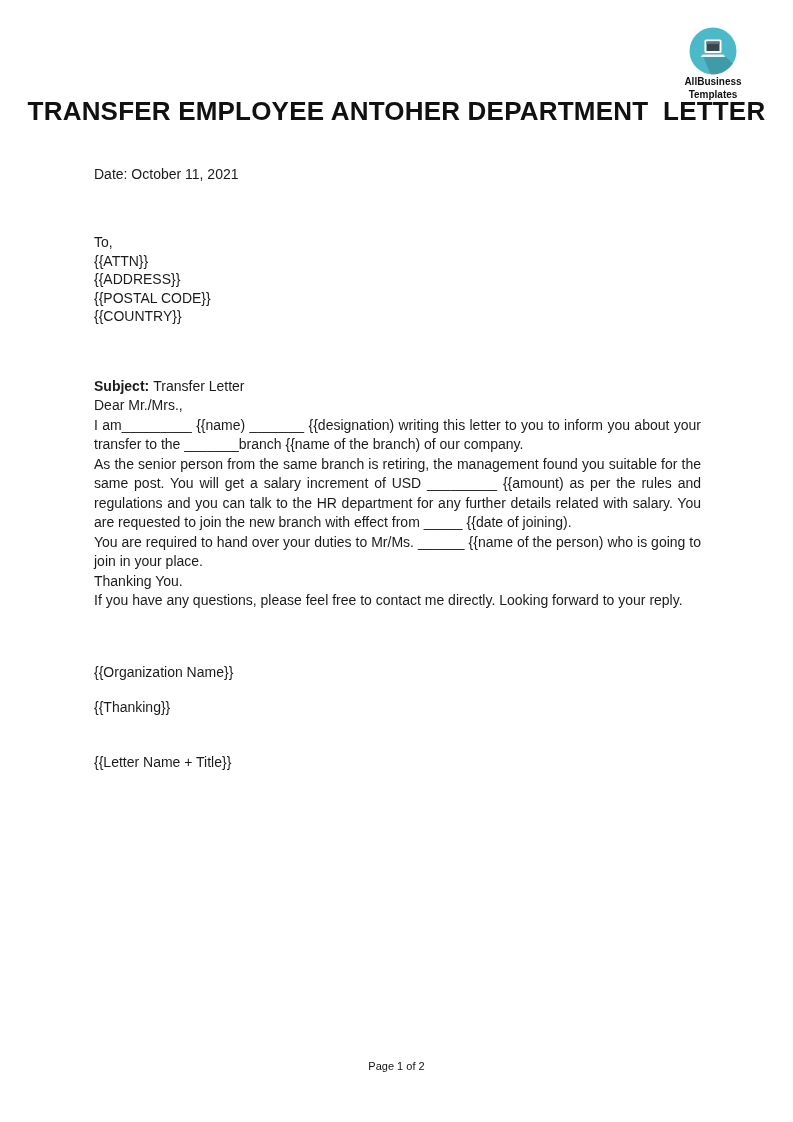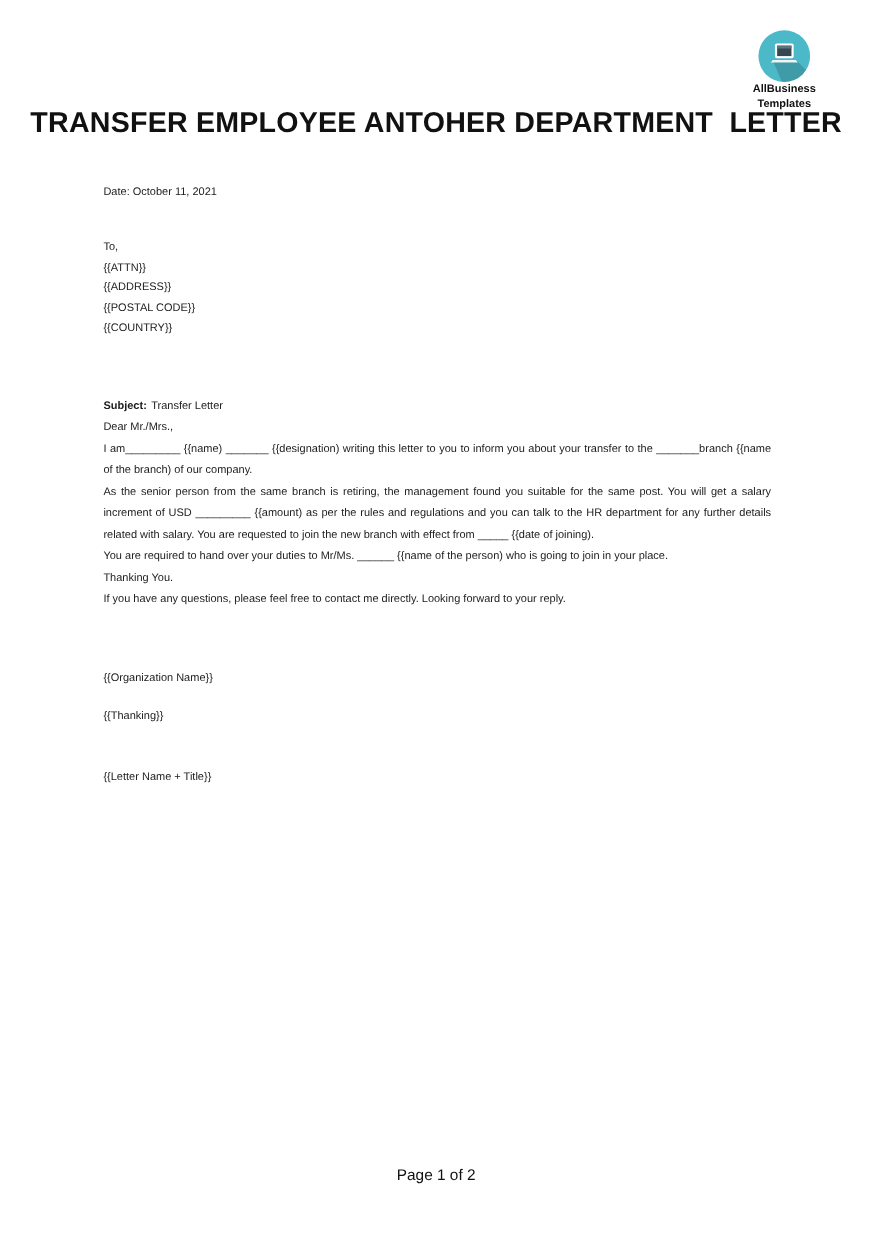--- a/index.html
+++ b/index.html
@@ -45,46 +45,46 @@
     color: #111111;
     white-space: pre-wrap;
   }
 
   
   .content {
     position: absolute;
     left: 94px;
     top: 165px;
     width: 607px;
-    font-size: 10px;
+    font-size: 14px;
     line-height: 19.5px;
   }
   .date-line { line-height: 19px; }
-  .to-block { margin-top: 32px; line-height: 18.6px; }
+  .to-block { margin-top: 49px; line-height: 18.6px; }
   .subject-line { margin-top: 51px; }
   .subject-label { font-weight: 700; margin-right: 4px; }
   .salutation { }
   p.para { margin: 0; text-align: justify; }
   .p0 { margin-top: 34px; }
   .p1 { margin-top: 11px; }
   .p2 { margin-top: 10px; }
   .p3 { margin-top: 10px; }
   .p4 { margin-top: 11px; }
   .closing-org { margin-top: 52px; }
   .closing-sig { margin-top: 16px; }
   .closing-name { margin-top: 35px; }
 
   
   .footer {
     position: absolute;
     top: 1060px;
     left: 0;
     width: 100%;
     text-align: center;
-    font-size: 14px;
+    font-size: 11px;
     color: #111111;
   }
 </style>
 </head>
 <body>
 
 <div class="page">
 
   <div class="logo">
     <svg viewBox="0 0 48 48" aria-hidden="true">

